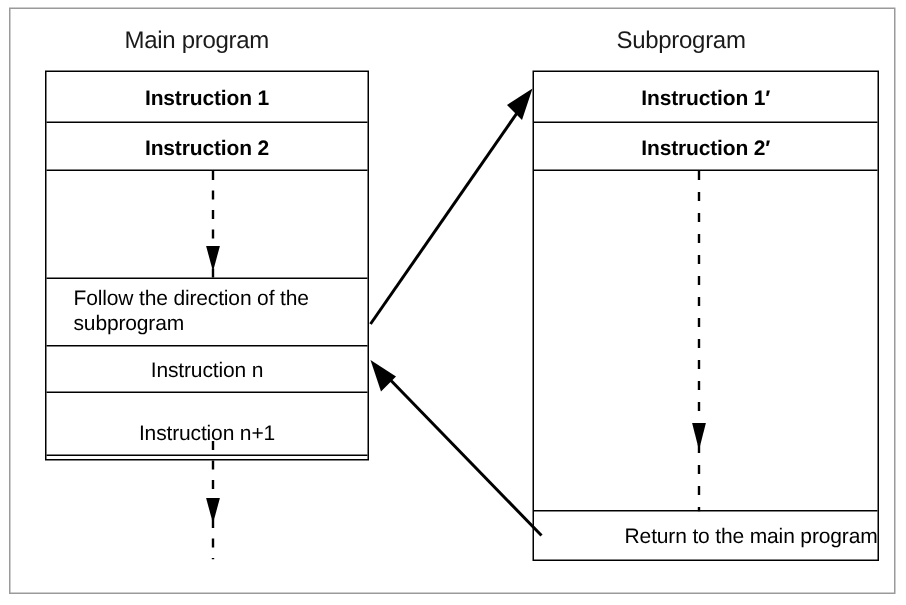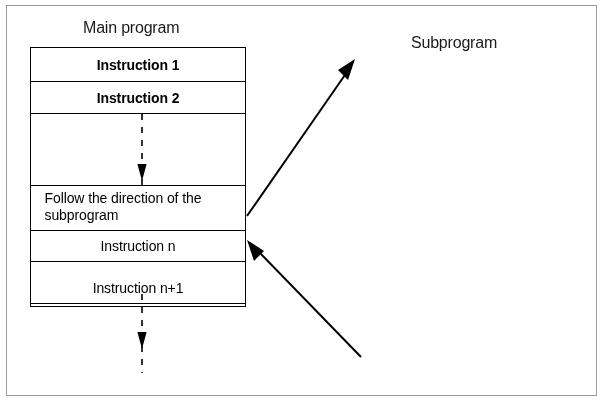--- a/index.html
+++ b/index.html
@@ -28,21 +28,21 @@
 
   
   .caption {
     position: absolute;
     font-size: 16px;
     color: #1a1a1a;
     white-space: nowrap;
     letter-spacing: -0.2px;
   }
   #caption-main  { left: 83px;  top: 19px; }
-  #caption-sub   { left: 411px; top: 34px; }
+  #caption-sub   { left: 411px; top: 19px; }
 
   
   .prog-table {
     position: absolute;
     box-sizing: border-box;
     border: 1.6px solid #000;
     background: transparent;
   }
   #table-main { left: 30px;  top: 47px; width: 216px; height: 260px; }
   #table-sub  { left: 355px; top: 47px; width: 231px; height: 327px; }
@@ -57,21 +57,21 @@
     color: #000;
   }
   .row-sep {
     border-bottom: 1.6px solid #000;
   }
   .row-center {
     justify-content: center;
     text-align: center;
   }
   .row-left {
-    justify-content: center;
+    justify-content: flex-end;
     padding-left: 9px;
   }
   .txt-bold {
     font-weight: bold;
     font-size: 14px;
     letter-spacing: -0.1px;
   }
   .txt-plain {
     font-weight: normal;
     font-size: 14px;
@@ -137,20 +137,41 @@
       <line x1="7" y1="0" x2="7" y2="72" stroke="#000" stroke-width="1.6" stroke-dasharray="6 7"></line>
       <polygon points="7,67 2.4,50 11.6,50" fill="#000"></polygon>
     </svg>
 
     <svg class="flowline" style="left:104px; top:246px; width:14px; height:79px;" viewBox="0 0 14 79">
       <line x1="7" y1="0" x2="7" y2="79" stroke="#000" stroke-width="1.6" stroke-dasharray="6 7"></line>
       <polygon points="7,55 2.4,38 11.6,38" fill="#000"></polygon>
     </svg>
   </div>
 
+  <div class="prog-table" id="table-sub">
+
+    <div class="row row-sep row-center" style="top:0px; height:34px;">
+      <span class="txt-bold">Instruction 1′</span>
+    </div>
+
+    <div class="row row-sep row-center" style="top:34px; height:32px;">
+      <span class="txt-bold">Instruction 2′</span>
+    </div>
+
+    <div class="row row-sep" style="top:66px; height:227px;"></div>
+
+    <div class="row row-left" style="top:293px; height:32px;">
+      <span class="txt-plain">Return to the main program</span>
+    </div>
+
+    <svg class="flowline" style="left:103px; top:66px; width:14px; height:227px;" viewBox="0 0 14 227">
+      <line x1="7" y1="0" x2="7" y2="227" stroke="#000" stroke-width="1.6" stroke-dasharray="6 8"></line>
+      <polygon points="7,186 2.4,168 11.6,168" fill="#000"></polygon>
+    </svg>
+  </div>
 
   <svg class="arrowline" style="left:240px; top:50px; width:125px; height:175px;" viewBox="0 0 125 175">
     <line x1="7" y1="166" x2="107" y2="22" stroke="#000" stroke-width="2"></line>
     <polygon points="115,9 98,20 108,30" fill="#000"></polygon>
   </svg>
 
   <svg class="arrowline" style="left:240px; top:235px; width:130px; height:130px;" viewBox="0 0 130 130">
     <line x1="121" y1="122" x2="20" y2="18" stroke="#000" stroke-width="2"></line>
     <polygon points="7,5 24,16 14,26" fill="#000"></polygon>
   </svg>

